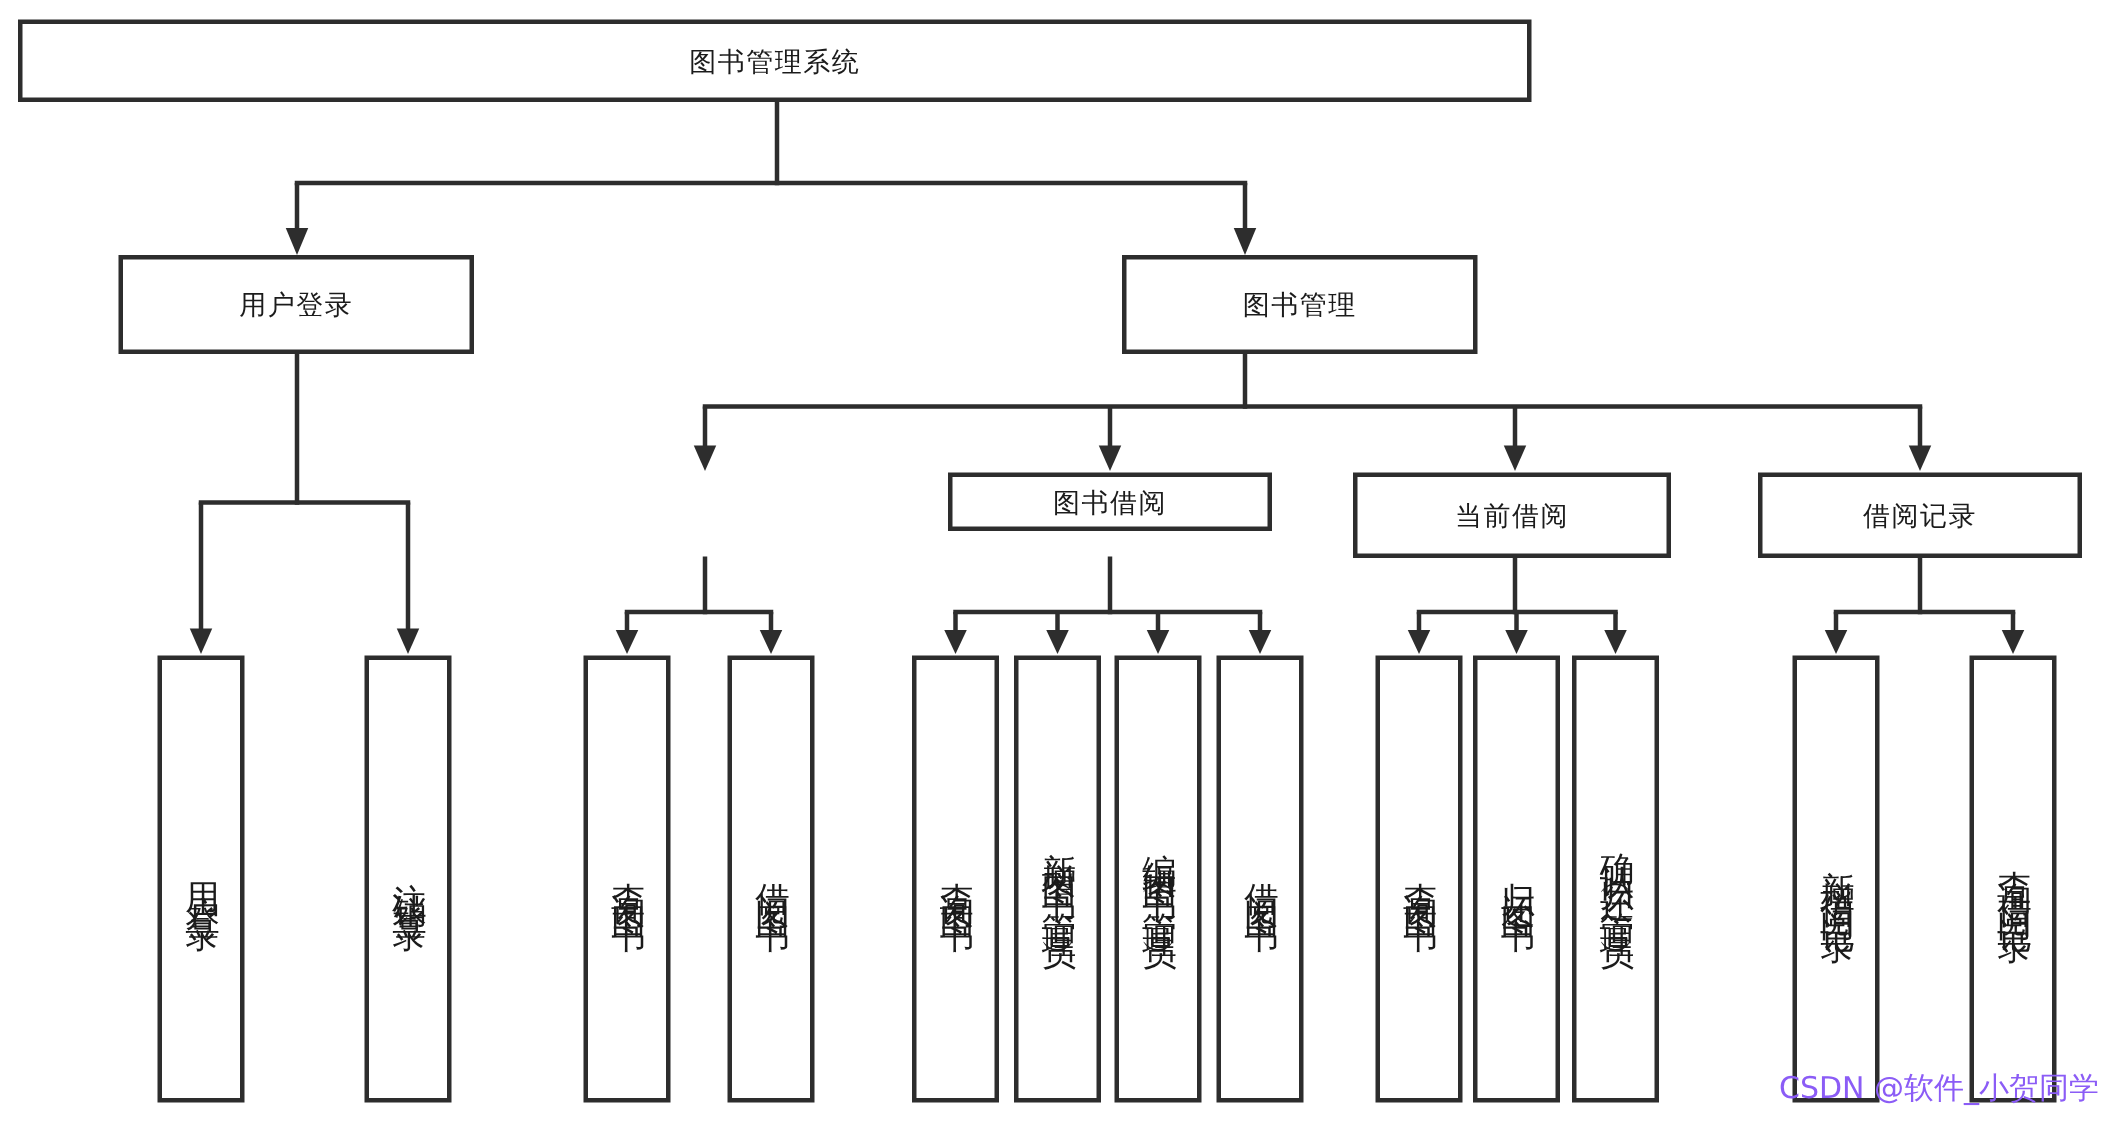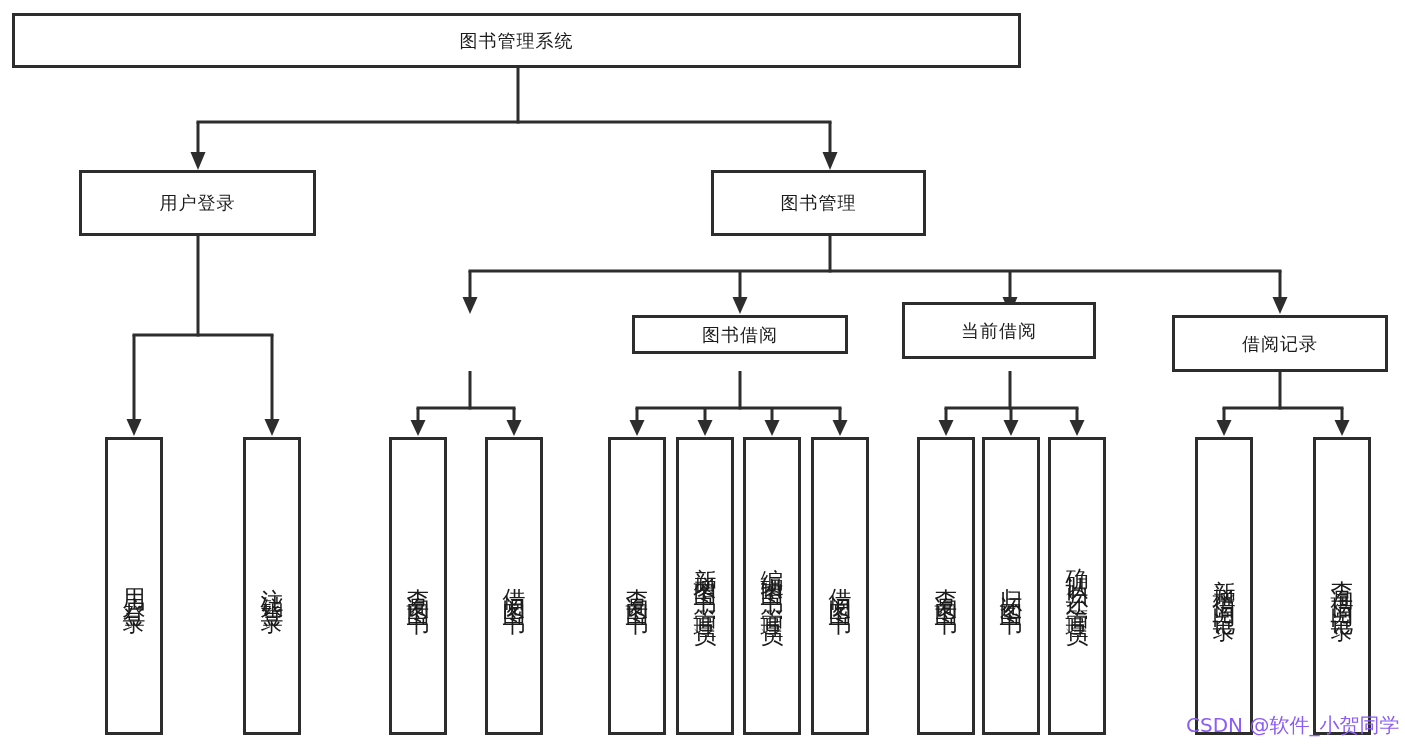--- a/index.html
+++ b/index.html
@@ -133,28 +133,28 @@
     </g>
   </svg>
 
   <div class="node" style="left:12px; top:13px; width:1009px; height:55px;">
     <span class="lbl">图书管理系统</span>
   </div>
 
   <div class="node" style="left:79px; top:170px; width:237px; height:66px;">
     <span class="lbl">用户登录</span>
   </div>
-  <div class="node" style="left:711px; top:170px; width:215px; height:66px;">
+  <div class="node" style="left:748px; top:170px; width:237px; height:66px;">
     <span class="lbl">图书管理</span>
   </div>
 
   <div class="node" style="left:632px; top:315px; width:216px; height:39px;">
     <span class="lbl">图书借阅</span>
   </div>
-  <div class="node" style="left:902px; top:302px; width:194px; height:57px;">
+  <div class="node" style="left:902px; top:315px; width:212px; height:57px;">
     <span class="lbl">当前借阅</span>
   </div>
   <div class="node" style="left:1172px; top:315px; width:216px; height:57px;">
     <span class="lbl">借阅记录</span>
   </div>
 
   <div class="node v" style="left:105px; top:437px; width:58px; height:298px;">
     <span class="vlbl">用户登录</span>
   </div>
   <div class="node v" style="left:243px; top:437px; width:58px; height:298px;">

